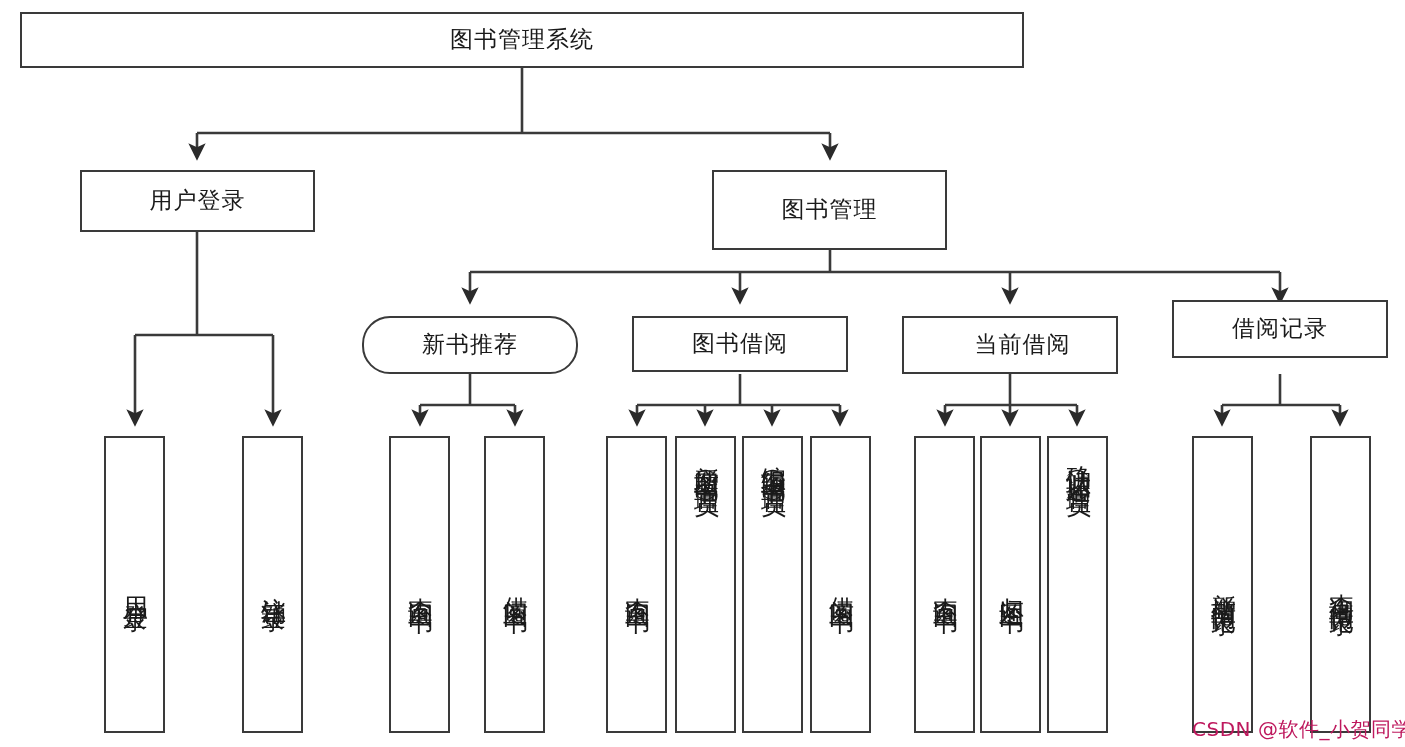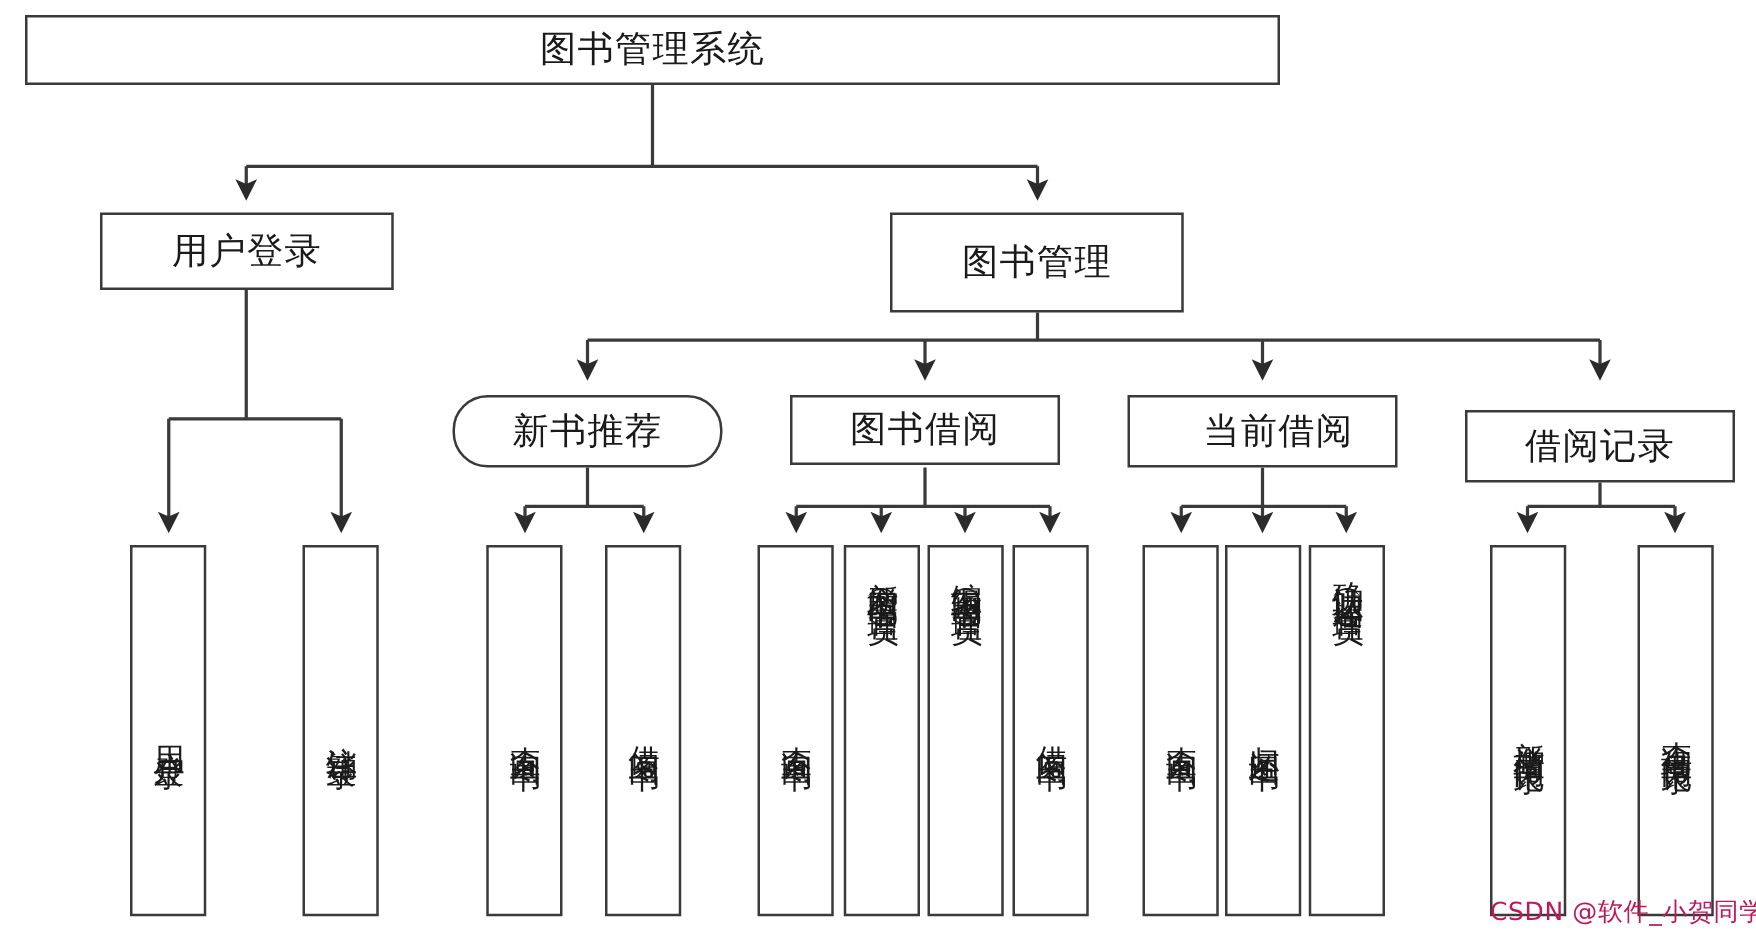--- a/index.html
+++ b/index.html
@@ -26,21 +26,21 @@
     position: absolute;
     box-sizing: border-box;
     border: 2.5px solid #3a3a3a;
     background: #ffffff;
     display: flex;
     align-items: center;
     justify-content: center;
     color: #1a1a1a;
   }
   .node-h {
-    font-size: 29px;
+    font-size: 23px;
     letter-spacing: 1px;
     line-height: 1.1;
     white-space: nowrap;
   }
   .node-v {
     writing-mode: vertical-rl;
     text-orientation: upright;
     font-size: 25px;
     line-height: 1.15;
     letter-spacing: 4px;
@@ -117,21 +117,21 @@
   </svg>
 
   <div class="node node-h" style="left:20px; top:12px; width:1004px; height:56px;">图书管理系统</div>
 
   <div class="node node-h" style="left:80px; top:170px; width:235px; height:62px;">用户登录</div>
   <div class="node node-h" style="left:712px; top:170px; width:235px; height:80px;">图书管理</div>
 
   <div class="node node-h" style="left:362px; top:316px; width:216px; height:58px;border-radius:28px;">新书推荐</div>
   <div class="node node-h" style="left:632px; top:316px; width:216px; height:56px;">图书借阅</div>
   <div class="node node-h" style="left:902px; top:316px; width:216px; height:58px;padding-left:25px;">当前借阅</div>
-  <div class="node node-h" style="left:1172px; top:328px; width:216px; height:58px;">借阅记录</div>
+  <div class="node node-h" style="left:1172px; top:300px; width:216px; height:58px;">借阅记录</div>
 
   <div class="node node-v centered" style="left:104px; top:436px; width:61px; height:297px;">用户登录</div>
   <div class="node node-v centered" style="left:242px; top:436px; width:61px; height:297px;">注销登录</div>
 
   <div class="node node-v centered" style="left:389px; top:436px; width:61px; height:297px;">查询图书</div>
   <div class="node node-v centered" style="left:484px; top:436px; width:61px; height:297px;">借阅图书</div>
 
   <div class="node node-v centered" style="left:606px; top:436px; width:61px; height:297px;">查询图书</div>
   <div class="node node-v" style="left:675px; top:436px; width:61px; height:297px;">新增图书（管理员）</div>
   <div class="node node-v" style="left:742px; top:436px; width:61px; height:297px;">编辑图书（管理员）</div>

